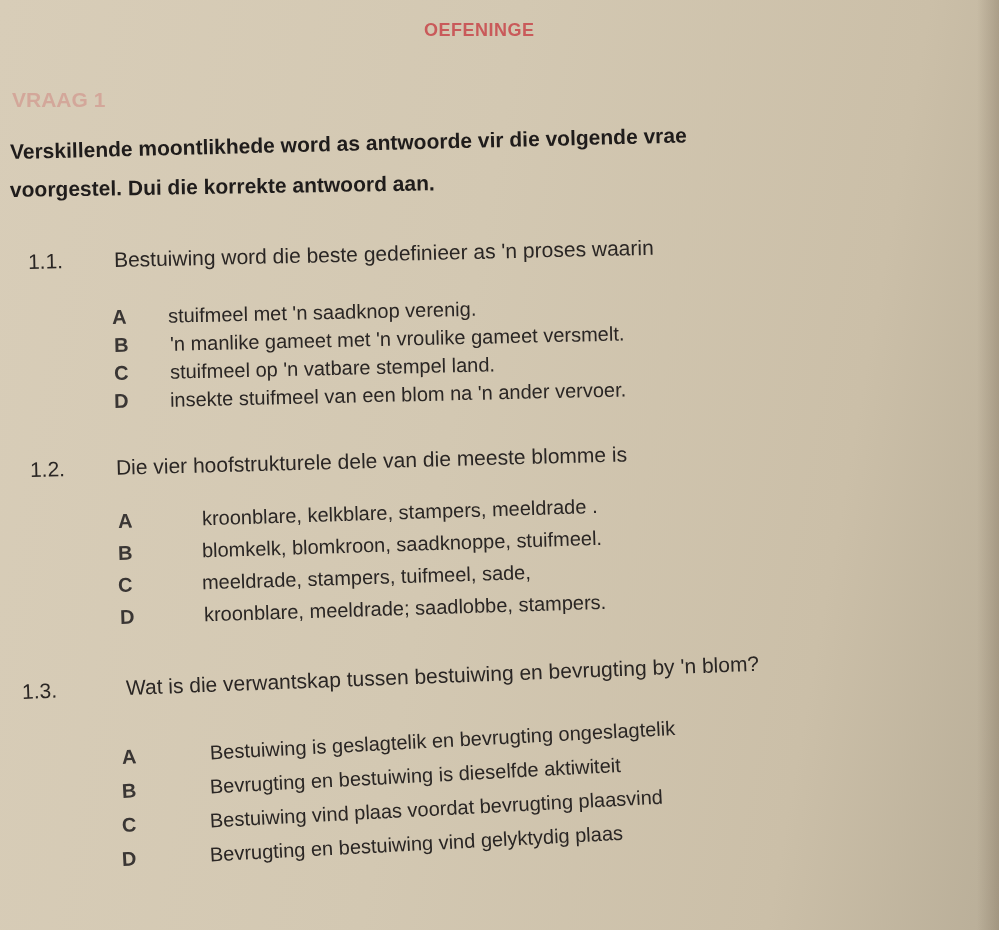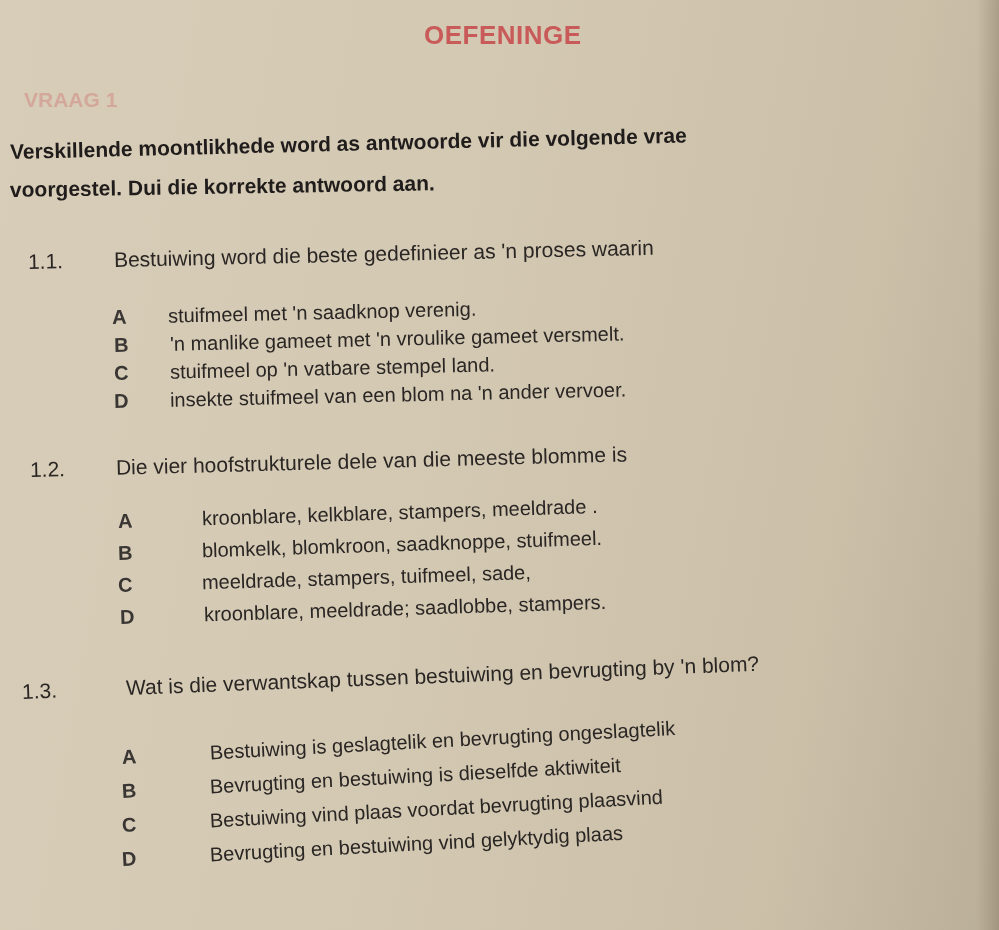--- a/index.html
+++ b/index.html
@@ -9,24 +9,24 @@
     font-family: "Liberation Sans", sans-serif;
     color:#2a2624;
     position:relative;
   }
   .page-edge {
     position:absolute; right:0; top:0; width:22px; height:930px;
     background: linear-gradient(90deg, rgba(0,0,0,0) 0%, rgba(120,105,85,0.35) 100%);
   }
   .title {
     position:absolute; left:424px; top:20px;
-    font-size:26px; font-weight:bold; color:#c95a5a; letter-spacing:0.5px;
+    font-size:18px; font-weight:bold; color:#c95a5a; letter-spacing:0.5px;
   }
   .vraag {
-    position:absolute; left:24px; top:88px;
+    position:absolute; left:12px; top:88px;
     font-size:21px; font-weight:bold; color:#d3a79a;
   }
   .instr {
     position:absolute; left:10px; width:980px;
     font-size:21px; font-weight:bold; color:#1f1c1b; white-space:nowrap;
   }
   .instr.l1 { top:140px; transform:rotate(-1.4deg); transform-origin:left; }
   .instr.l2 { top:178px; transform:rotate(-0.9deg); transform-origin:left; }
   .q {
     position:absolute; font-size:21px; color:#2a2624; white-space:nowrap;

